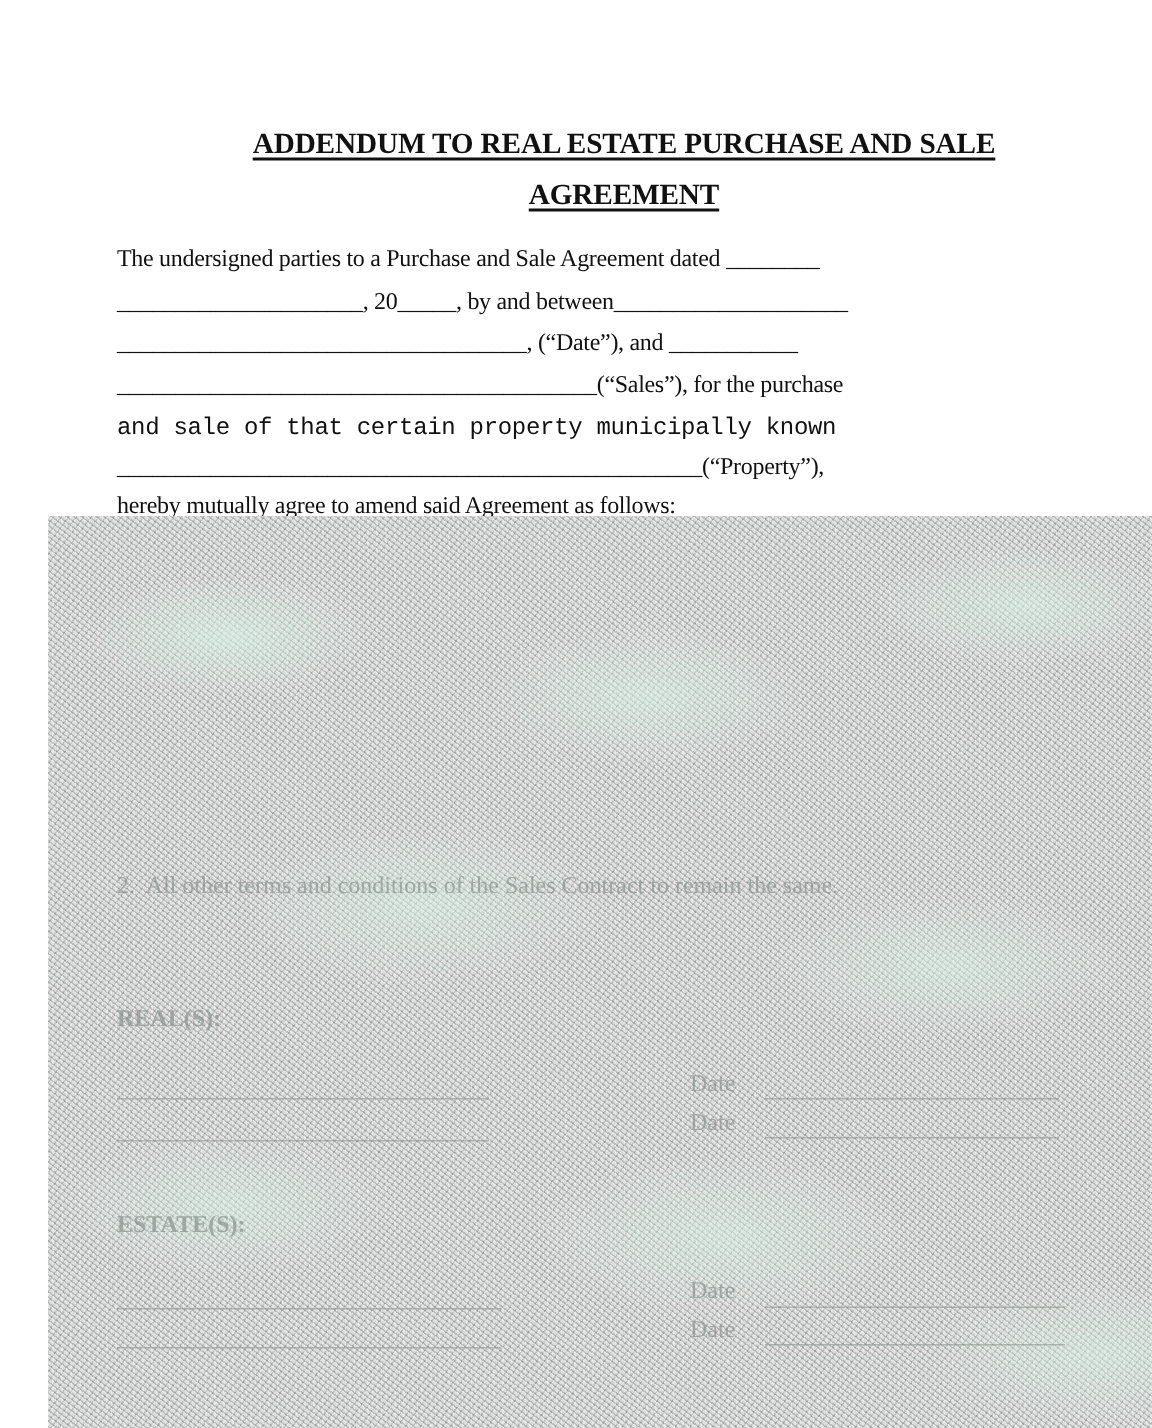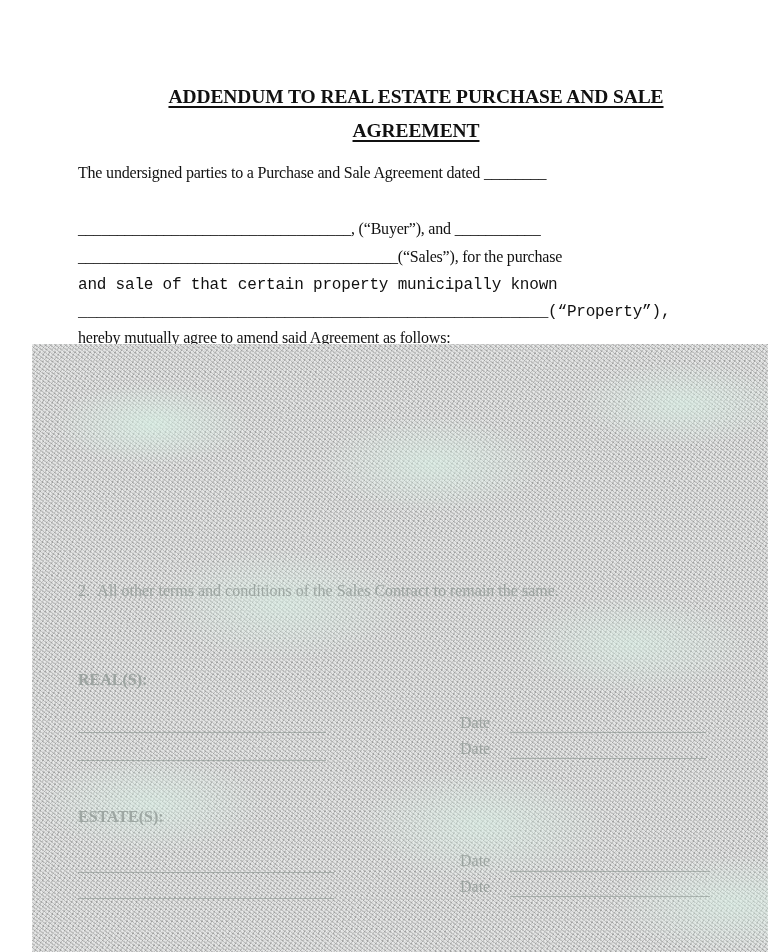--- a/index.html
+++ b/index.html
@@ -16,21 +16,21 @@
     .t1 { top: 70px; }
     .t2 { top: 104px; }
     .line {
       position: absolute; left: 46px; font-size: 16px; white-space: pre; letter-spacing: -0.2px;
     }
     .l1 { top: 148px; }
     .l2 { top: 177px; }
     .l3 { top: 204px; }
     .l4 { top: 232px; }
     .l5 { top: 260px; font-family: Liberation Mono, monospace; }
-    .l6 { top: 287px; font-family: Liberation Mono, monospace; }
+    .l6 { top: 287px; }
     .l7 { top: 313px; text-align: center; }
 
     .noise {
       position: absolute; left: 0; top: 328px; width: 768px; height: 624px;
       background-color: #c9cbca;
       background-image:
         radial-gradient(ellipse 140px 60px at 120px 80px, rgba(215,240,228,0.7), transparent 70%),
         radial-gradient(ellipse 160px 70px at 400px 120px, rgba(215,240,228,0.6), transparent 70%),
         radial-gradient(ellipse 150px 60px at 650px 60px, rgba(215,240,228,0.6), transparent 70%),
         radial-gradient(ellipse 180px 80px at 250px 260px, rgba(215,240,228,0.55), transparent 70%),
@@ -51,21 +51,22 @@
     }
   </style>
 </head>
 <body>
 
 <div class="page">
   <div class="title t1">ADDENDUM TO REAL ESTATE PURCHASE AND SALE</div>
   <div class="title t2">AGREEMENT</div>
 
   <div class="line l1">The undersigned parties to a Purchase and Sale Agreement dated ________</div>
-  <div class="line l3">___________________________________, (“Buyer”), and ___________</div>
+  <div class="line l2">_____________________, 20_____, by and between____________________</div>
+  <div class="line l3">___________________________________, (“Date”), and ___________</div>
   <div class="line l4">_________________________________________(“Sales”), for the purchase</div>
   <div class="line l5">and sale of that certain property municipally known</div>
   <div class="line l6">__________________________________________________(“Property”),</div>
   <div class="line l7">hereby mutually agree to amend said Agreement as follows:</div>
 
   <div class="noise"></div>
 
   <div class="faint" style="left:46px; top:566px;">2.  All other terms and conditions of the Sales Contract to remain the same.</div>
 
   <div class="faint bold" style="left:46px; top:655px;">REAL(S):</div>

